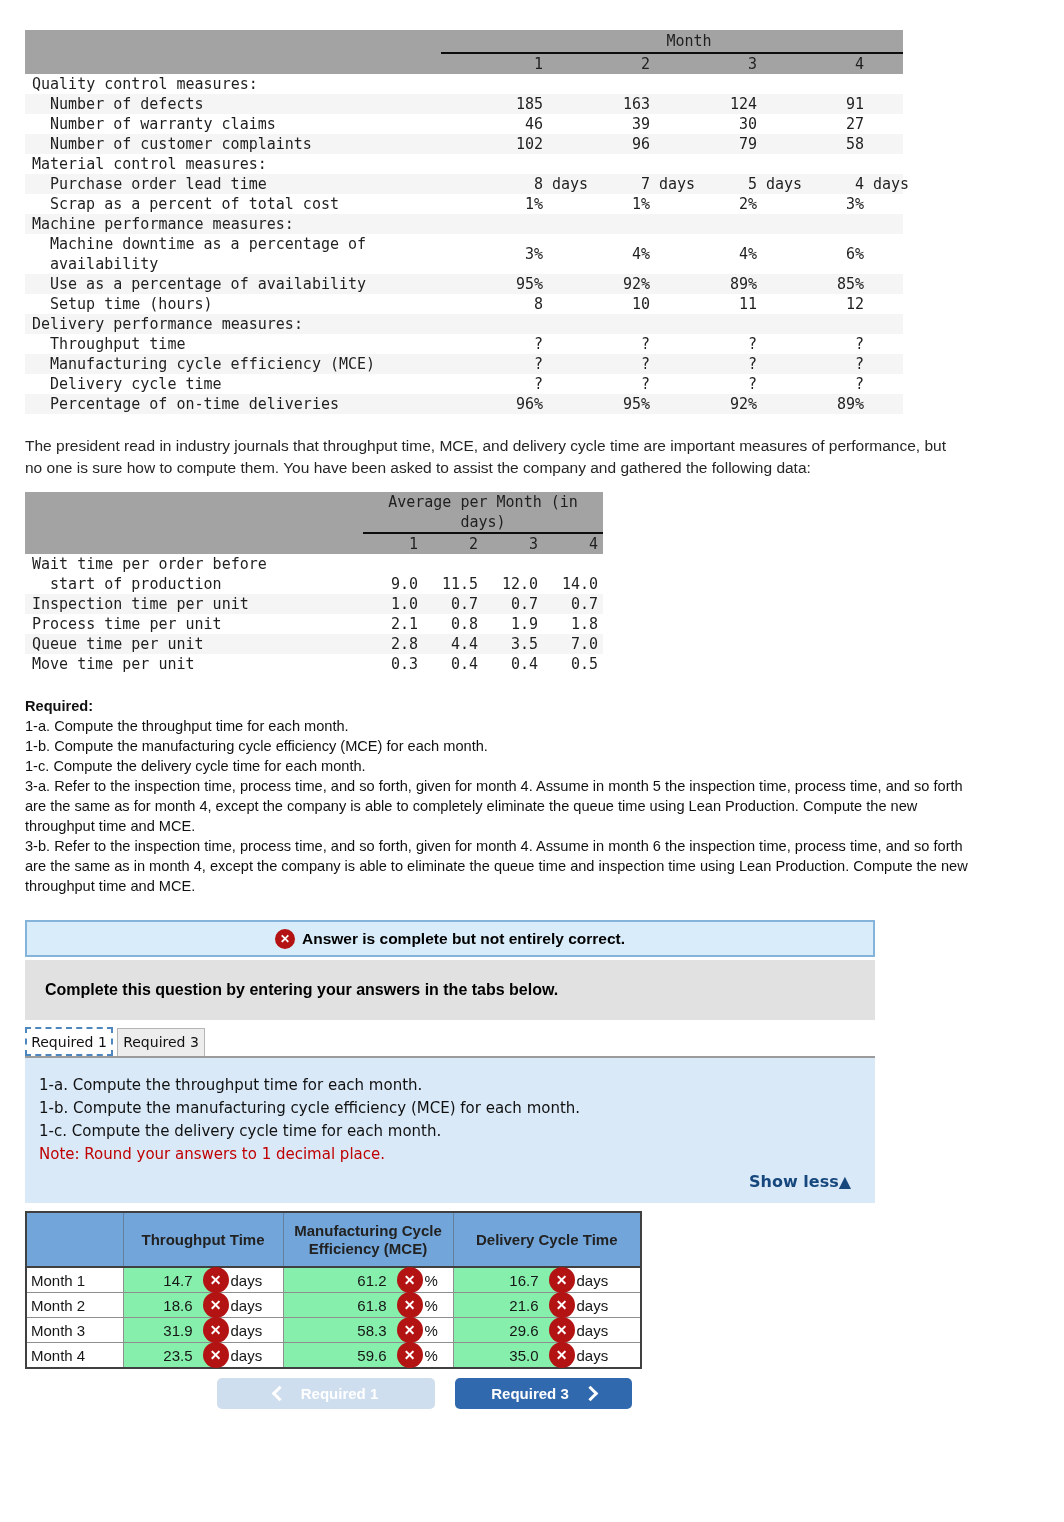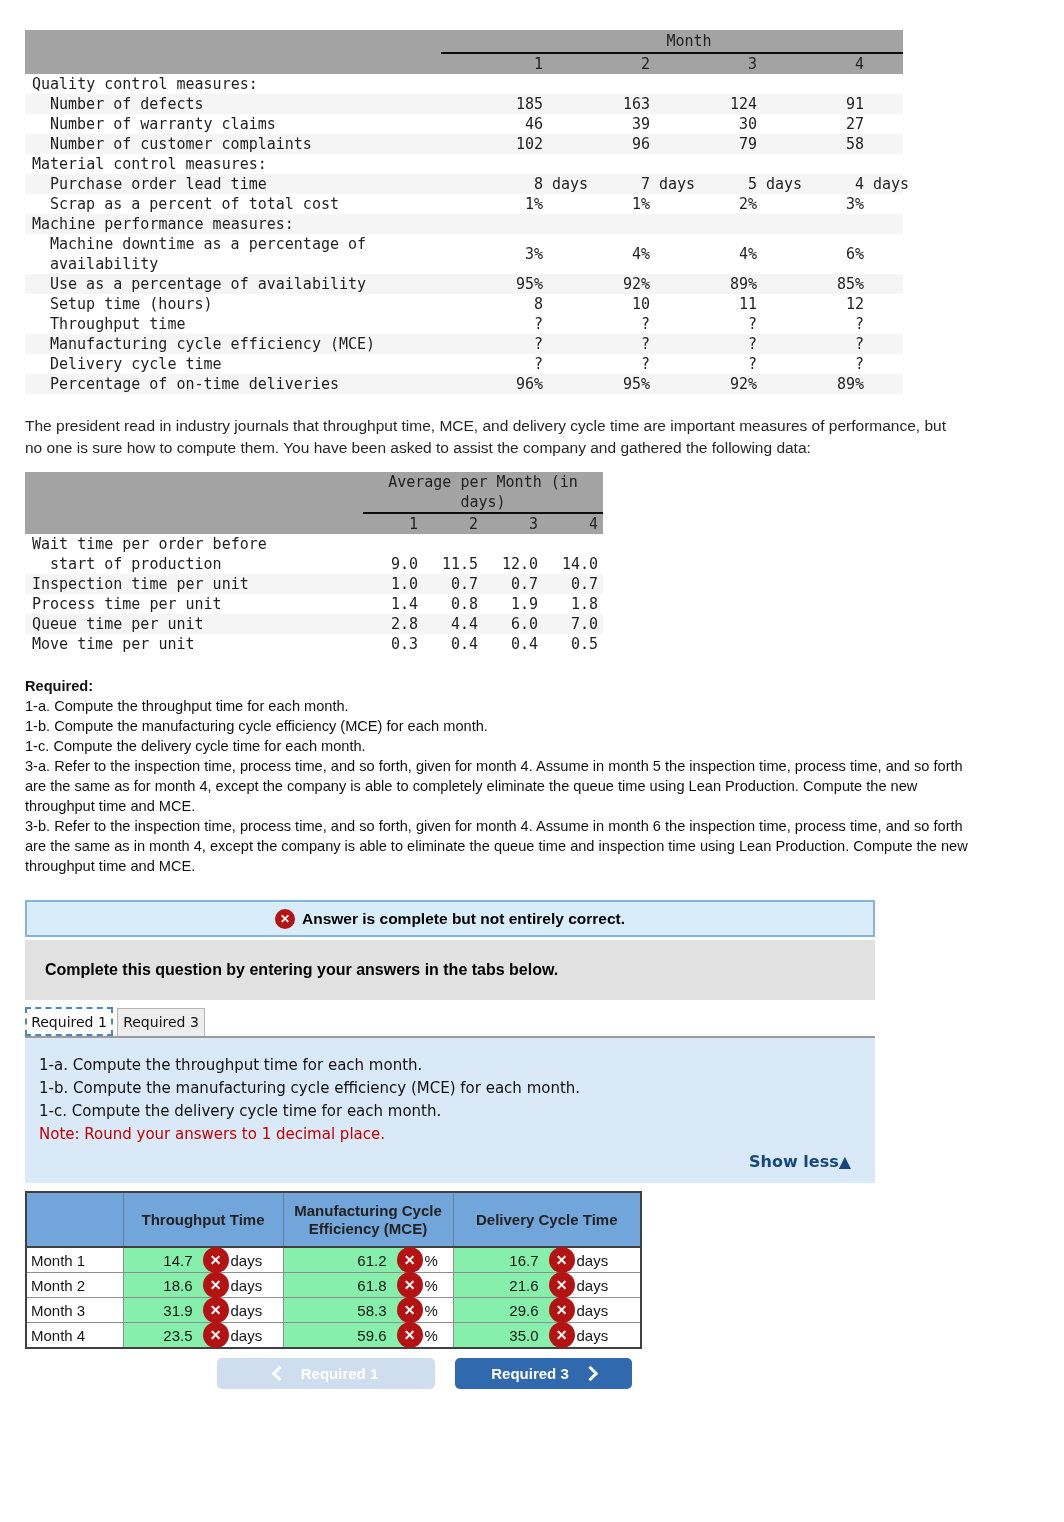--- a/index.html
+++ b/index.html
@@ -199,20 +199,28 @@
           <td class="sp"></td>
         </tr>
         <tr>
           <td class="lbl ind">Setup time (hours)</td>
           <td class="num">8</td>
           <td class="num">10</td>
           <td class="num">11</td>
           <td class="num">12</td>
           <td class="sp"></td>
         </tr>
+        <tr class="shade">
+          <td class="lbl">Delivery performance measures:</td>
+          <td class="num"></td>
+          <td class="num"></td>
+          <td class="num"></td>
+          <td class="num"></td>
+          <td class="sp"></td>
+        </tr>
         <tr>
           <td class="lbl ind">Throughput time</td>
           <td class="num">?</td>
           <td class="num">?</td>
           <td class="num">?</td>
           <td class="num">?</td>
           <td class="sp"></td>
         </tr>
         <tr class="shade">
           <td class="lbl ind">Manufacturing cycle efficiency (MCE)</td>
@@ -275,30 +283,30 @@
         </tr>
         <tr class="shade">
           <td class="lbl">Inspection time per unit</td>
           <td class="num">1.0</td>
           <td class="num">0.7</td>
           <td class="num">0.7</td>
           <td class="num">0.7</td>
         </tr>
         <tr>
           <td class="lbl">Process time per unit</td>
-          <td class="num">1.4</td>
+          <td class="num">2.1</td>
           <td class="num">0.8</td>
           <td class="num">1.9</td>
           <td class="num">1.8</td>
         </tr>
         <tr class="shade">
           <td class="lbl">Queue time per unit</td>
           <td class="num">2.8</td>
           <td class="num">4.4</td>
-          <td class="num">6.0</td>
+          <td class="num">3.5</td>
           <td class="num">7.0</td>
         </tr>
         <tr>
           <td class="lbl">Move time per unit</td>
           <td class="num">0.3</td>
           <td class="num">0.4</td>
           <td class="num">0.4</td>
           <td class="num">0.5</td>
         </tr>
       </tbody>

